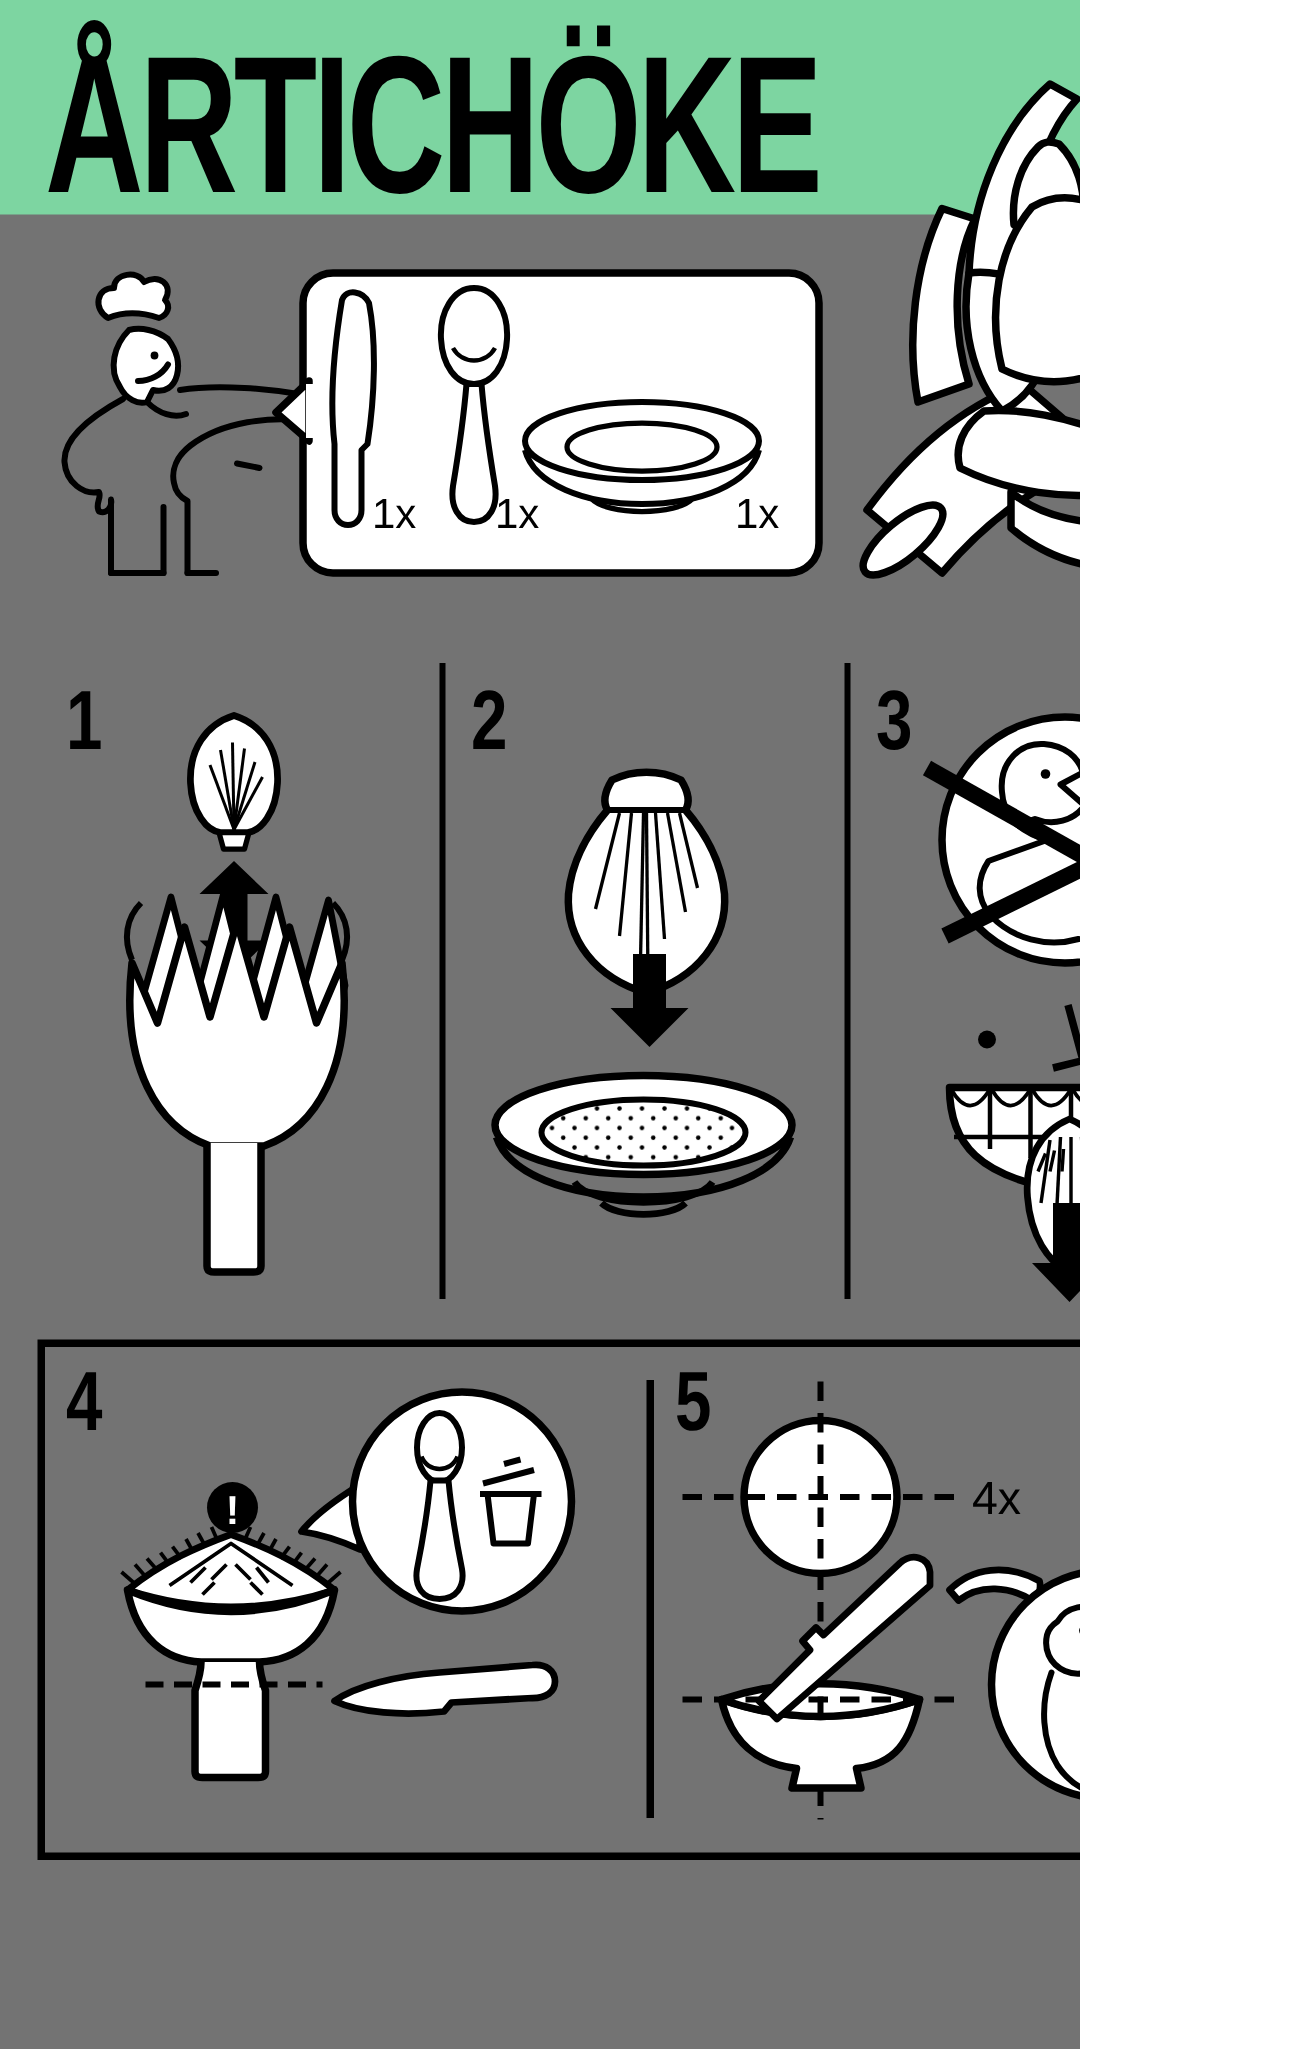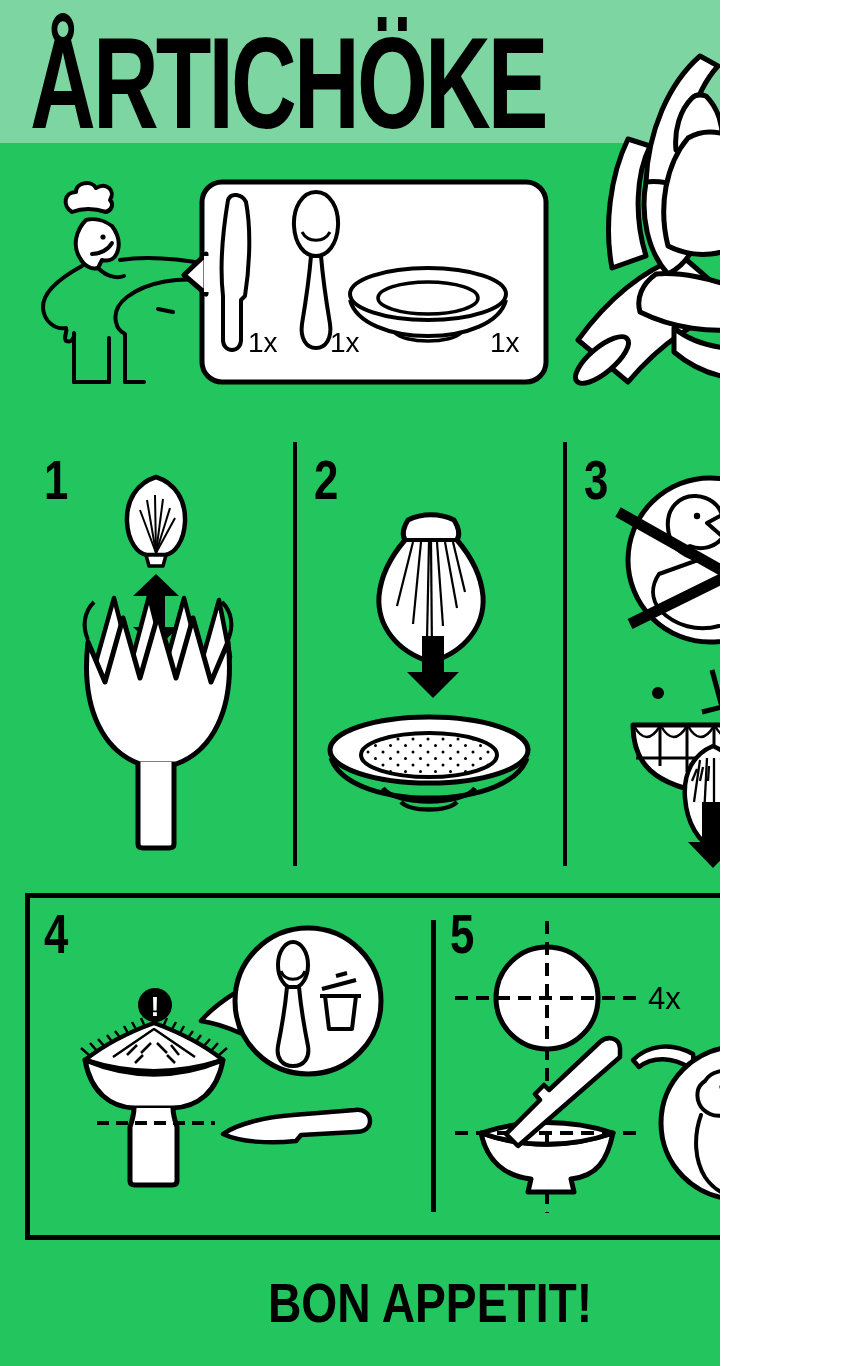--- a/index.html
+++ b/index.html
@@ -1,16 +1,16 @@
 <!DOCTYPE html>
 <html><head>
 <meta charset="utf-8">
 <style>
   html,body{margin:0;padding:0;background:#fff;}
-  #page{position:relative;width:720px;height:1366px;background:#22c55e;overflow:hidden;
+  #page{position:relative;width:720px;height:1366px;background:#737373;overflow:hidden;
         font-family:"Liberation Sans",sans-serif;color:#000;}
   .band{position:absolute;left:0;top:0;width:860px;height:143px;background:#7DD5A1;}
   .title{position:absolute;left:30px;top:0;height:146px;display:flex;align-items:center;padding-top:10px;}
   .title span{font-size:130px;font-weight:700;letter-spacing:-4px;transform:scaleX(.70);
               transform-origin:left center;white-space:nowrap;line-height:1;}
   svg{position:absolute;display:block;}
   .stepnum{position:absolute;font-size:56px;font-weight:700;line-height:56px;
            transform:scaleX(.78);transform-origin:left top;}
   .vdiv{position:absolute;width:4px;background:#000;}
   .box45{position:absolute;left:25px;top:893px;width:813px;height:347px;border:5px solid #000;box-sizing:border-box;}
@@ -297,17 +297,14 @@
         <path fill="#fff" stroke-width="3.5" d="M305,193 L316,196 L312,205 Z"></path>
         <path fill="#fff" d="M290,203 C302,197 315,202 318,214 C321,227 312,237 300,235 C291,233 287,225 289,217 Z"></path>
         <path d="M322,193 C331,197 337,205 339,214"></path>
         <path d="M331,186 C341,191 347,200 349,210"></path>
         <path d="M258,210 C250,232 252,256 262,272 C268,281 276,287 285,290"></path>
         <path d="M322,244 C332,254 336,266 333,277 C331,284 326,288 319,288"></path>
       </g>
     </g>
   </svg>
 
-  <div class="footer">
-    <span>BON APPETIT!</span>
-  </div>
 
 </div>
 
 </body></html>

